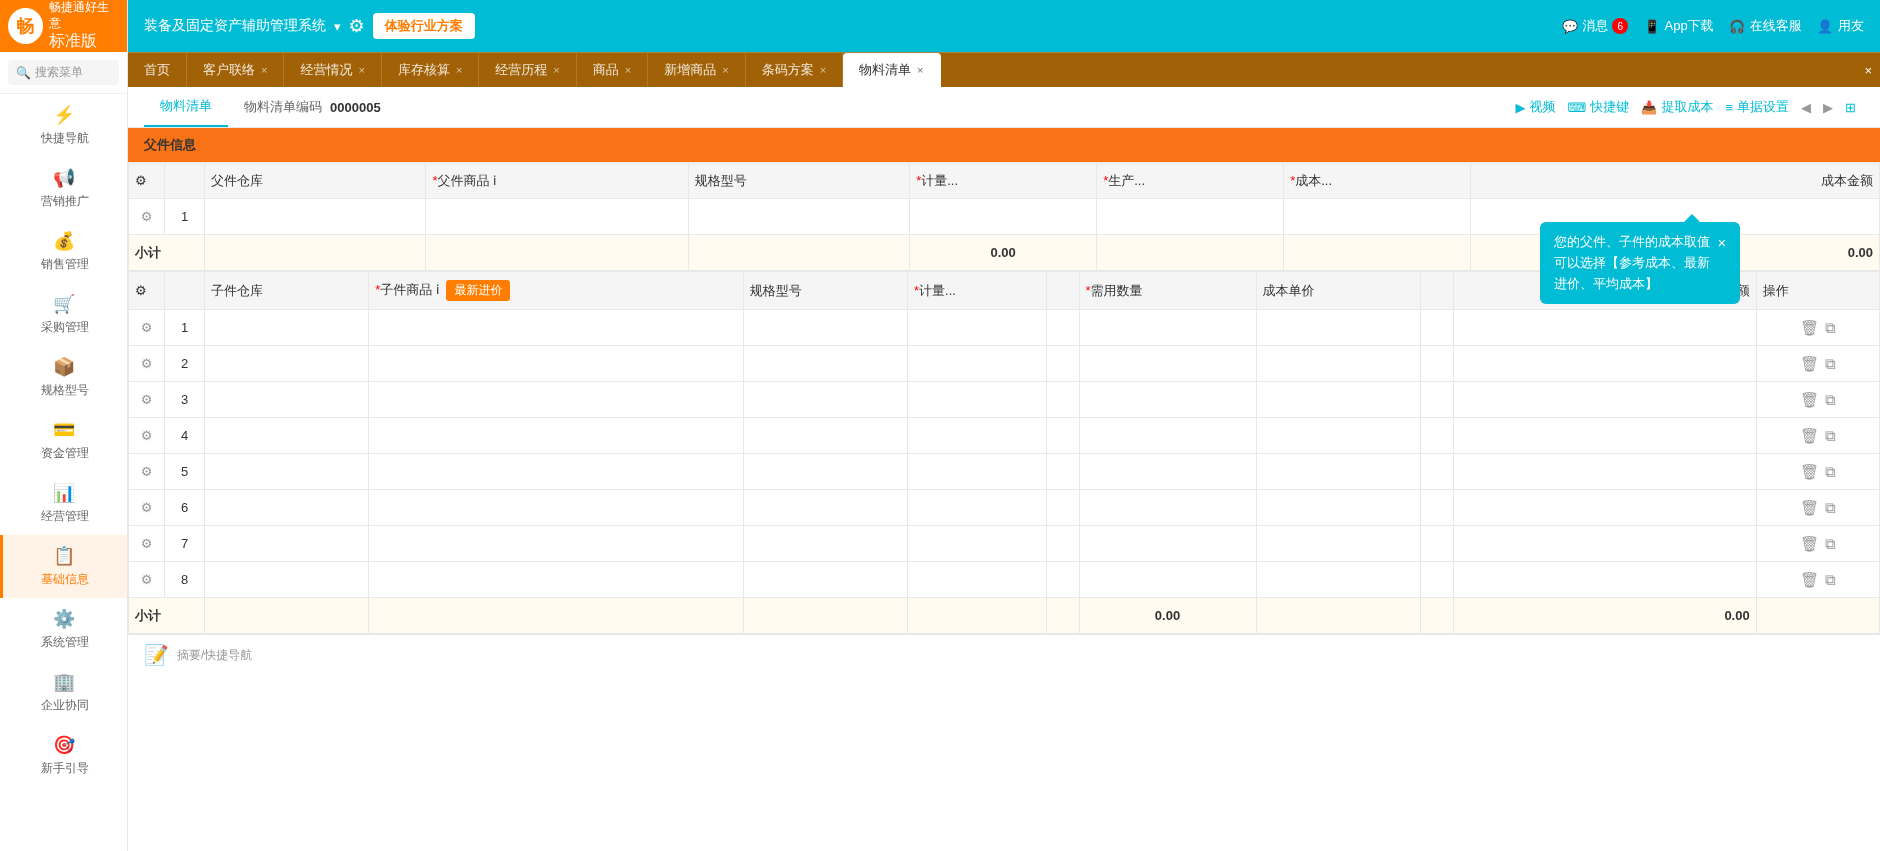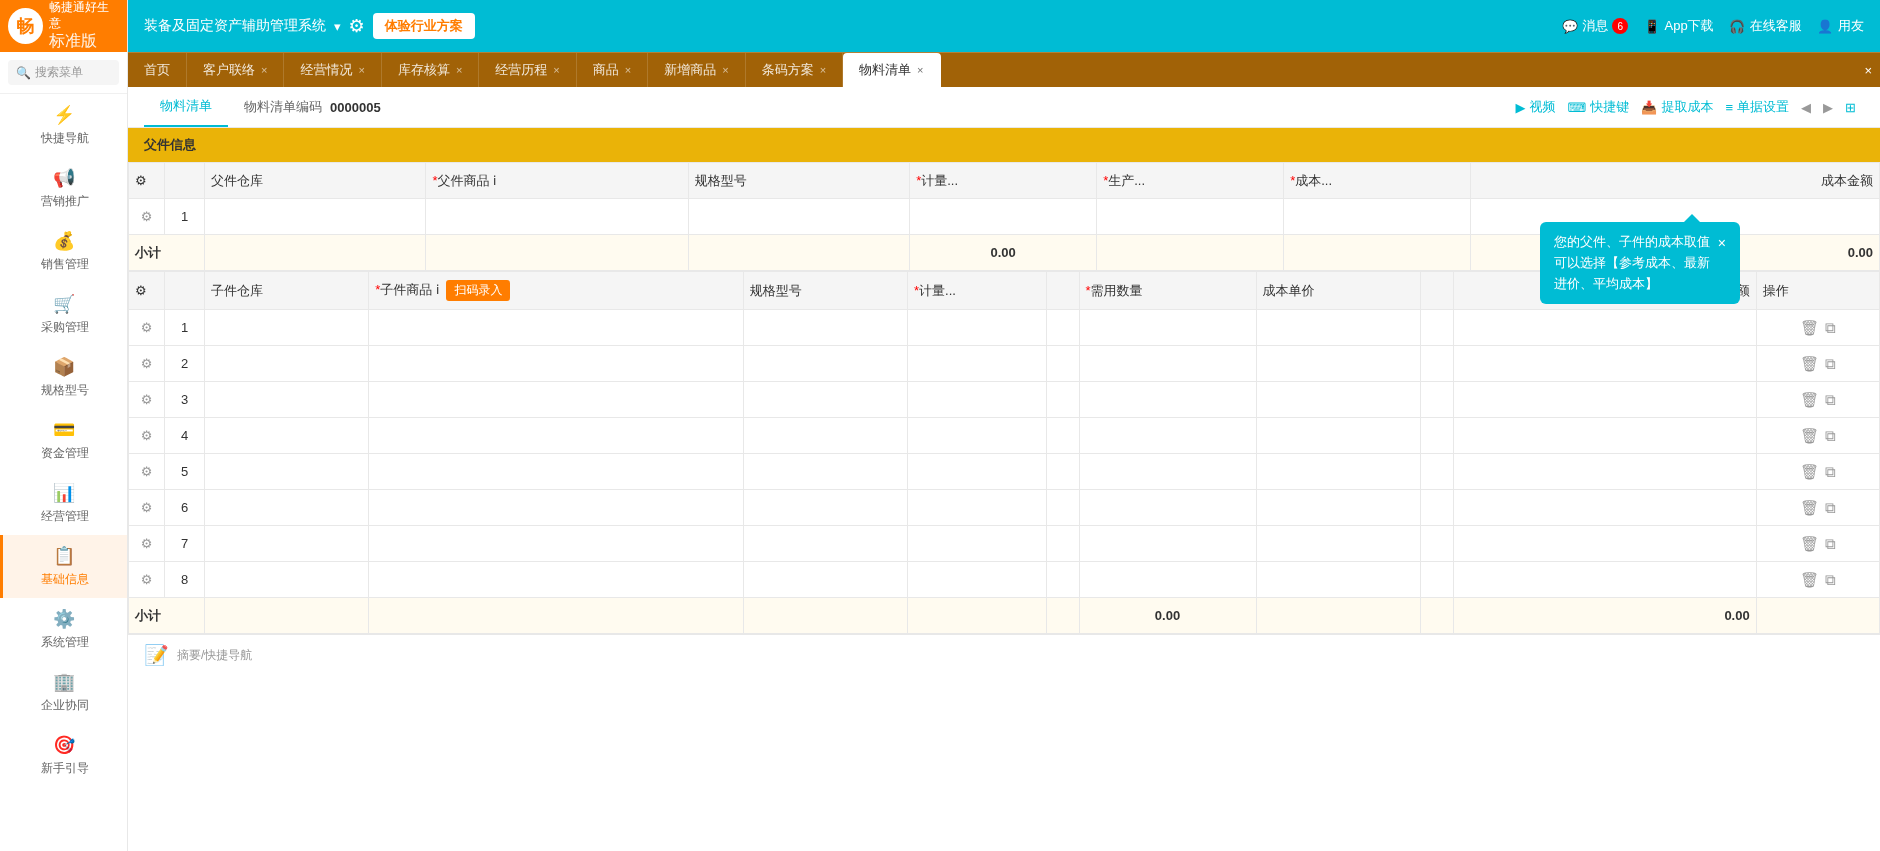--- a/index.html
+++ b/index.html
@@ -204,21 +204,21 @@
       cursor: pointer;
       font-size: 13px;
     }
 
     
     .section-title {
       padding: 8px 16px;
       font-weight: bold;
       color: #333;
       font-size: 13px;
-      background: #eab308;
+      background: #f97316;
     }
 
     .data-table {
       width: 100%;
       border-collapse: collapse;
       font-size: 13px;
     }
     .data-table th {
       background: #f5f5f5;
       border: 1px solid #e8e8e8;
@@ -523,21 +523,21 @@
       </table>
     </div>
 
     <div class="table-wrapper">
       <table class="data-table">
         <thead>
           <tr>
             <th class="col-settings">⚙</th>
             <th class="col-num"></th>
             <th>子件仓库</th>
-            <th><span class="required">*</span>子件商品 ℹ &nbsp;<button class="scan-btn">扫码录入</button></th>
+            <th><span class="required">*</span>子件商品 ℹ &nbsp;<button class="scan-btn">最新进价</button></th>
             <th>规格型号</th>
             <th><span class="required">*</span>计量...</th>
             <th></th>
             <th><span class="required">*</span>需用数量</th>
             <th>成本单价</th>
             <th></th>
             <th style="min-width:120px;text-align:right;">成本金额</th>
             <th>操作</th>
           </tr>
         </thead>

